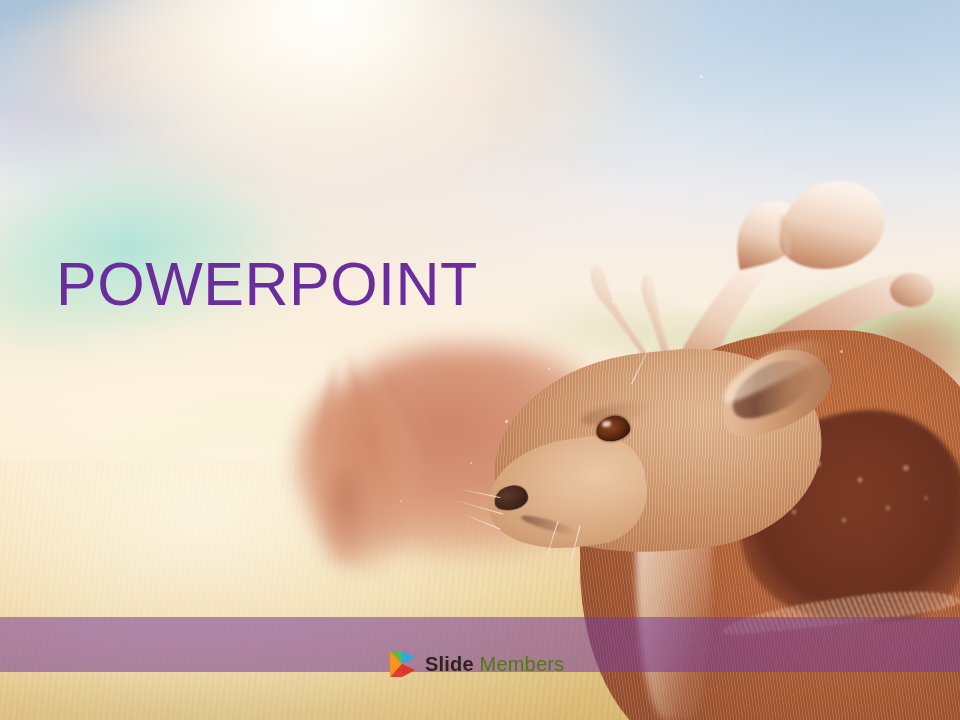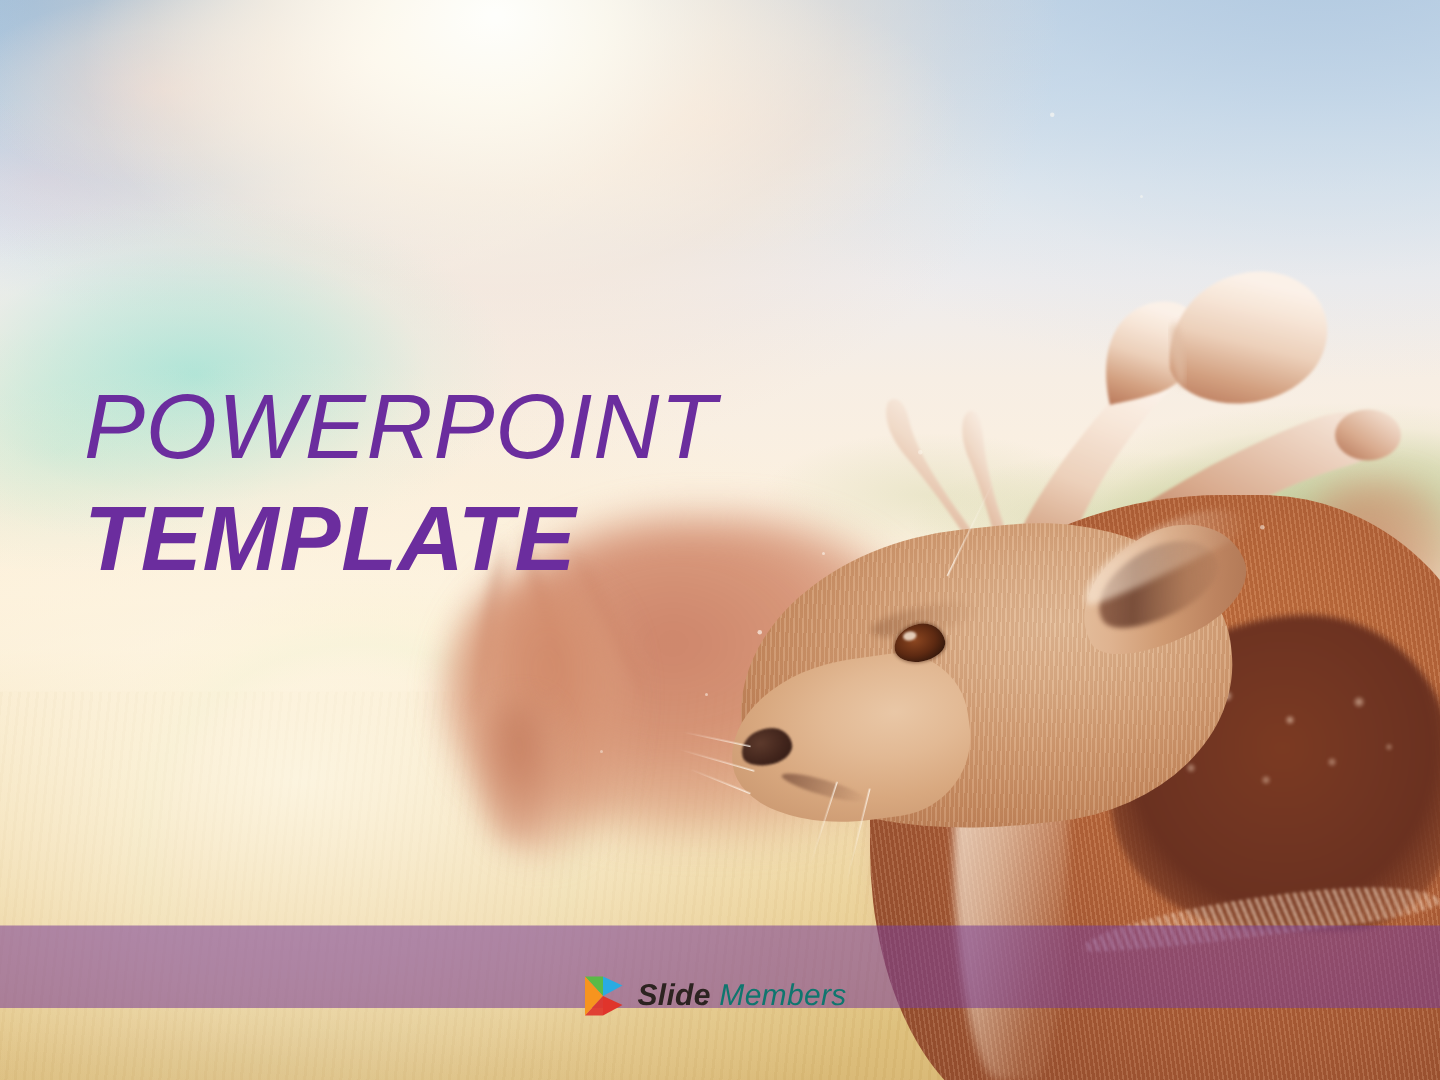--- a/index.html
+++ b/index.html
@@ -5,21 +5,20 @@
 <style>
   * { margin:0; padding:0; box-sizing:border-box; }
   html,body { width:960px; height:720px; overflow:hidden; background:#fff; }
   body { font-family:"Liberation Sans", sans-serif; }
 
   #slide {
     position:relative;
     width:960px; height:720px;
     overflow:hidden;
     background:#f3ead9;
-    font-style:italic;
   }
 
   
   .photo-layer { position:absolute; inset:0; }
 
   
   .sky-base {
     background:
       linear-gradient(to bottom,
         #b9cfe4 0%,
@@ -501,21 +500,21 @@
   }
 
   
   .logo {
     position:absolute; left:386px; top:648px;
     display:flex; align-items:center; gap:7px;
   }
   .logo-mark { position:relative; width:32px; height:32px; flex:0 0 auto; }
   .logo-text { font-size:20px; letter-spacing:0.2px; line-height:1; white-space:nowrap; }
   .logo-text .s { font-weight:700; color:#2c2320; }
-  .logo-text .m { font-weight:400; color:#0f766e; }
+  .logo-text .m { font-weight:400; color:#4d7c0f; }
 
   
   .mote { position:absolute; border-radius:50%; background:rgba(255,252,244,0.85); }
 </style>
 </head>
 <body>
 
 <div id="slide">
 
   <div>
@@ -636,21 +635,20 @@
     <div class="mote" style="left:470px; top:462px; width:2px; height:2px; opacity:.6;"></div>
     <div class="mote" style="left:612px; top:300px; width:3px; height:3px; opacity:.55;"></div>
     <div class="mote" style="left:840px; top:350px; width:3px; height:3px; opacity:.6;"></div>
     <div class="mote" style="left:400px; top:500px; width:2px; height:2px; opacity:.5;"></div>
     <div class="mote" style="left:700px; top:75px;  width:3px; height:3px; opacity:.7;"></div>
     <div class="mote" style="left:760px; top:130px; width:2px; height:2px; opacity:.55;"></div>
   </div>
 
   <div class="text-block">
     <div class="title-line1">POWERPOINT</div>
-    <div class="title-line2">TEMPLATE</div>
   </div>
 
   <div class="band"></div>
 
   <div class="logo">
     <div class="logo-mark">
       <svg viewBox="0 0 32 32" width="32" height="32">
         <polygon points="4,3 16,3 16,16" fill="#5aba47"></polygon>
         <polygon points="16,3 29,9 16,16" fill="#29abe2"></polygon>
         <polygon points="4,3 16,16 4,29" fill="#f7941e"></polygon>

